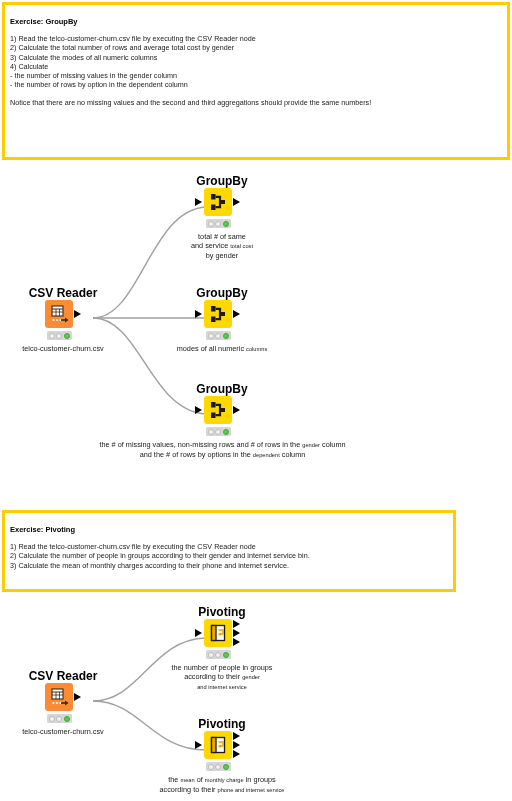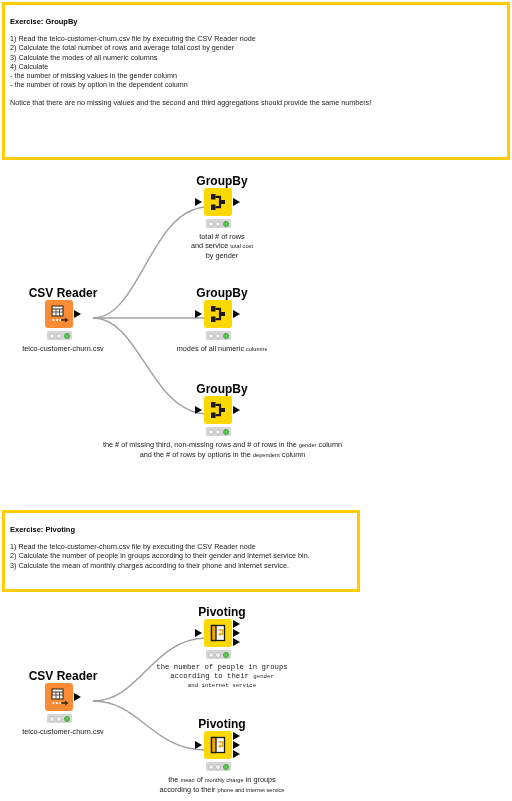--- a/index.html
+++ b/index.html
@@ -41,21 +41,21 @@
     font-size: 7.2px;
     line-height: 9.3px;
     color: #1a1a1a;
     white-space: pre;
   }
   .annotation .ann-gap {
     height: 8px;
   }
 
   #ann-groupby { left: 2px; top: 2px; width: 508px; height: 158px; }
-  #ann-pivoting { left: 2px; top: 510px; width: 358px; height: 82px; }
+  #ann-pivoting { left: 2px; top: 510px; width: 454px; height: 82px; }
 
   
   .wires {
     position: absolute;
     left: 0; top: 0;
     width: 512px; height: 801px;
     pointer-events: none;
   }
 
   
@@ -221,21 +221,21 @@
       </div>
       <div class="port in" style="top:10px;"></div>
       <div class="port out" style="top:10px;"></div>
       <div class="status">
         <span class="lamp"></span>
         <span class="lamp"></span>
         <span class="lamp green"></span>
       </div>
     </div>
     <div class="node-label" style="left:-65px; top:56px; width:200px;">
-      <div><span>total # of rows</span></div>
+      <div><span>total # of same</span></div>
       <div><span>and service </span><span class="sm">total cost</span></div>
       <div><span>by gender</span></div>
     </div>
   </div>
 
   <div class="node" style="left:187px; top:288px;">
     <div class="node-title">GroupBy</div>
     <div class="node-body">
       <div class="node-box yellow">
         <svg class="glyph" viewBox="0 0 28 28">
@@ -271,21 +271,21 @@
       </div>
       <div class="port in" style="top:10px;"></div>
       <div class="port out" style="top:10px;"></div>
       <div class="status">
         <span class="lamp"></span>
         <span class="lamp"></span>
         <span class="lamp green"></span>
       </div>
     </div>
     <div class="node-label" style="left:-152px; top:56px; width:375px;">
-      <div><span>the # of missing third, non-missing rows and # of rows in the </span><span class="sm">gender</span><span> column</span></div>
+      <div><span>the # of missing values, non-missing rows and # of rows in the </span><span class="sm">gender</span><span> column</span></div>
       <div><span>and the # of rows by options in the </span><span class="sm">dependent</span><span> column</span></div>
     </div>
   </div>
 
   <div class="node" style="left:28px; top:671px;">
     <div class="node-title">CSV Reader</div>
     <div class="node-body">
       <div class="node-box orange">
         <svg class="glyph" viewBox="0 0 28 28">
           <rect x="7" y="6" width="11" height="10" fill="#ffffff" stroke="#3d2a12" stroke-width="1.1"></rect>
@@ -324,21 +324,21 @@
       <div class="port in" style="top:10px;"></div>
       <div class="port out" style="top:1px;"></div>
       <div class="port out" style="top:10px;"></div>
       <div class="port out" style="top:19px;"></div>
       <div class="status">
         <span class="lamp"></span>
         <span class="lamp"></span>
         <span class="lamp green"></span>
       </div>
     </div>
-    <div class="node-label" style="left:-70px; top:56px; width:210px;font-family:Liberation Mono, monospace;">
+    <div class="node-label" style="left:-70px; top:56px; width:210px;">
       <div><span>the number of people in groups</span></div>
       <div><span>according to their </span><span class="sm">gender</span></div>
       <div><span class="sm">and internet service</span></div>
     </div>
   </div>
 
   <div class="node" style="left:187px; top:719px;">
     <div class="node-title">Pivoting</div>
     <div class="node-body">
       <div class="node-box yellow">

